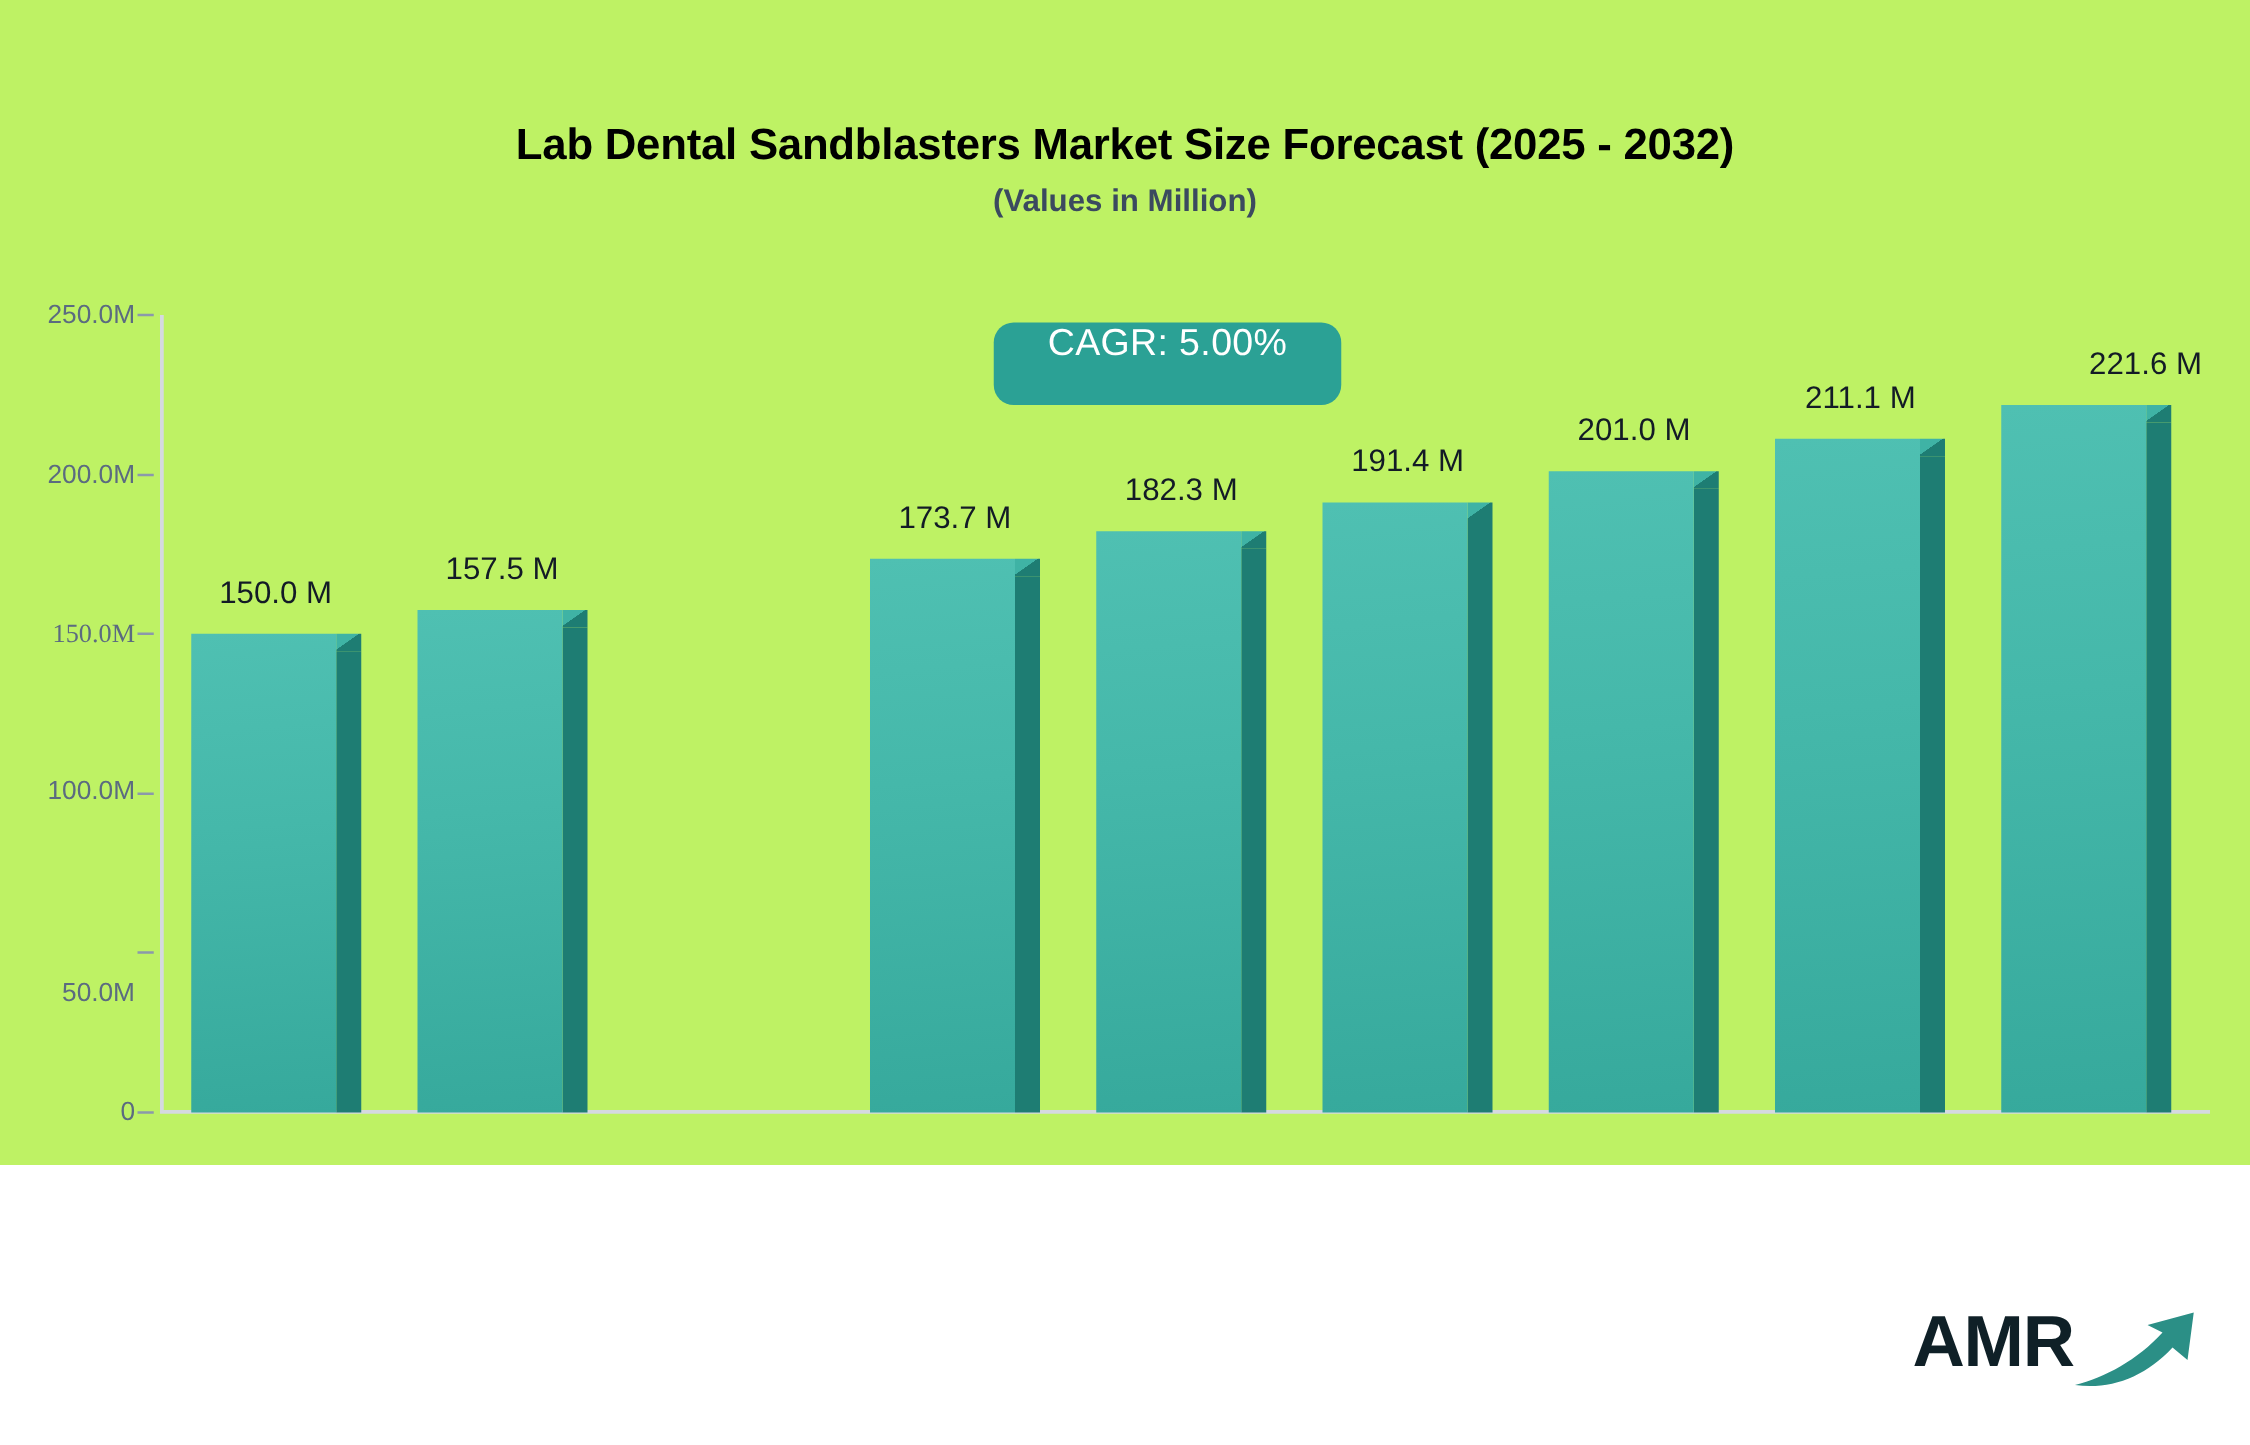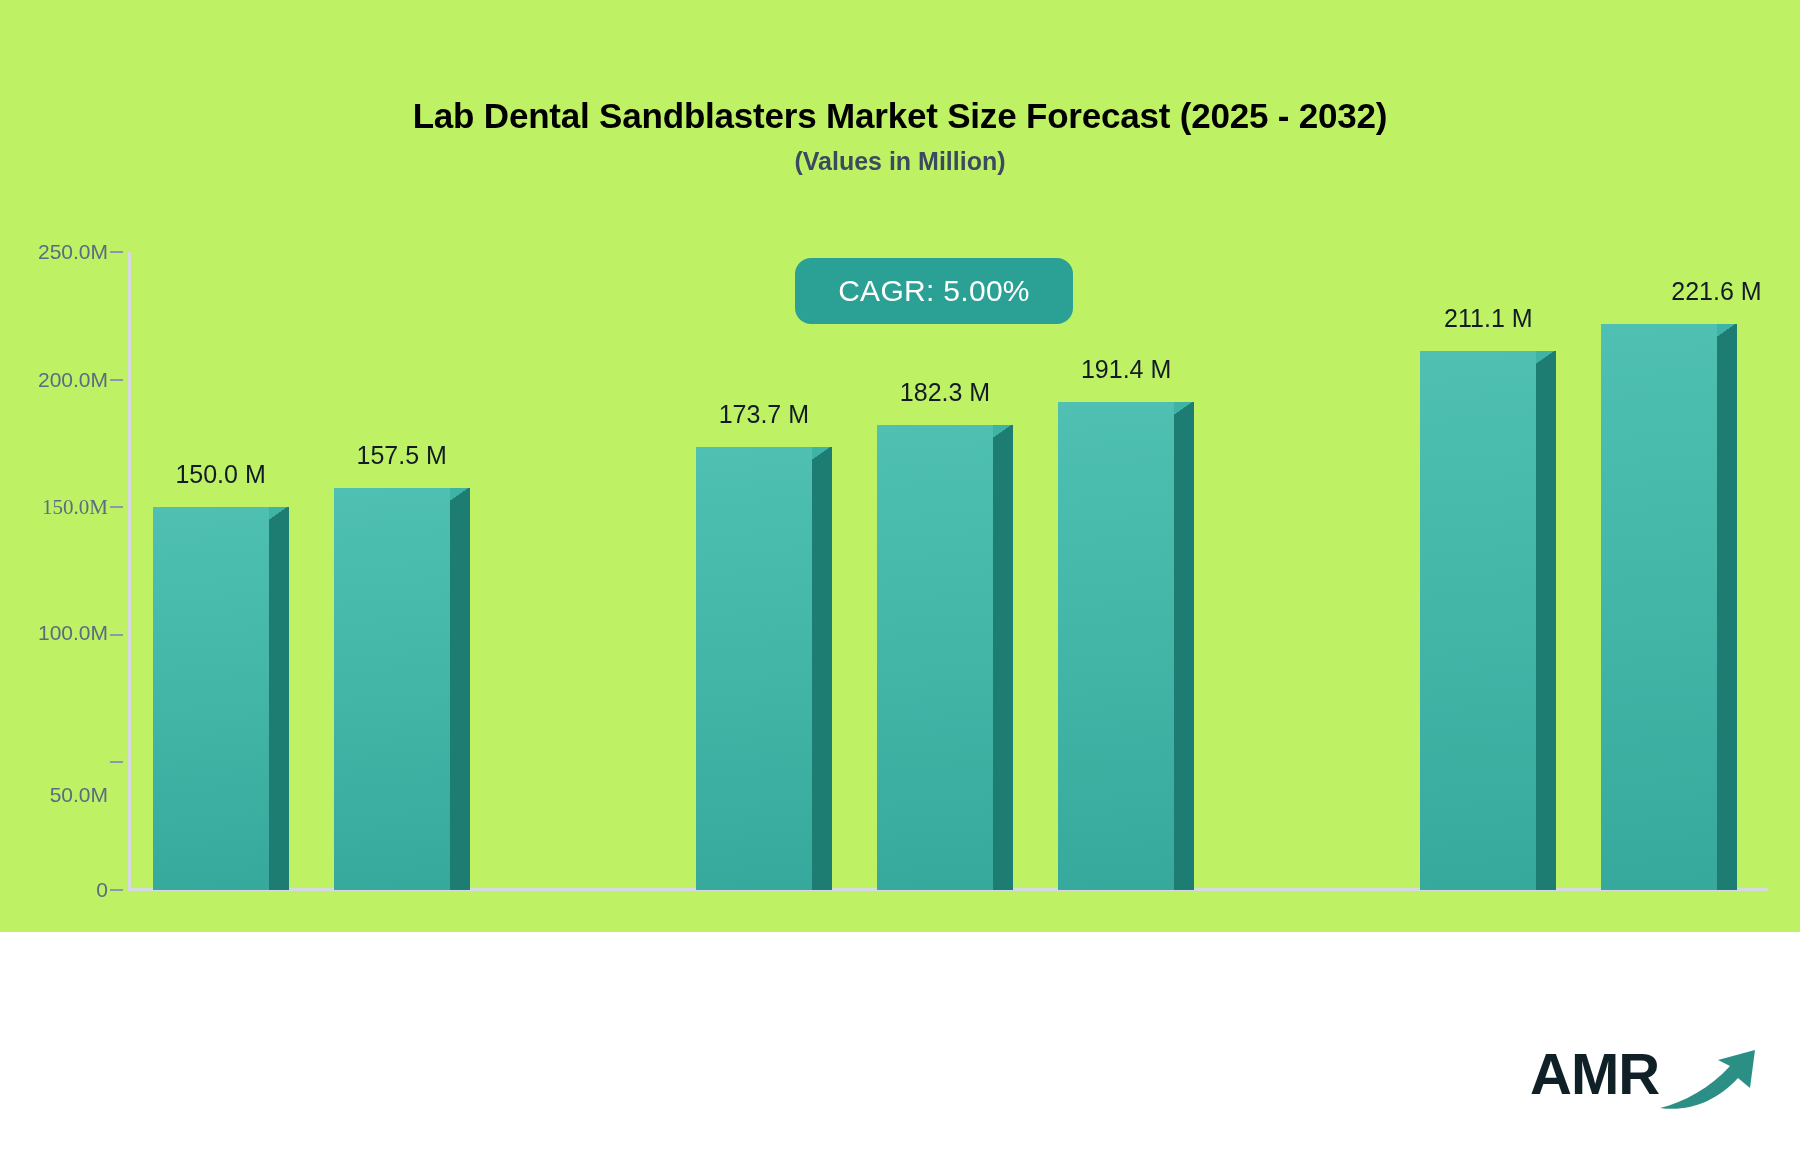--- a/index.html
+++ b/index.html
@@ -50,21 +50,21 @@
   
   #cagr-badge {
     position: absolute;
     left: 795px;
     top: 258px;
     width: 278px;
     height: 66px;
     border-radius: 16px;
     background: #2ba195;
     display: flex;
-    align-items: center;
+    align-items: flex-start;
     justify-content: center;
   }
   #cagr-badge span {
     color: #ffffff;
     font-size: 30px;
     font-weight: normal;
     letter-spacing: 0.3px;
     white-space: nowrap;
   }
 
@@ -240,20 +240,26 @@
         <div class="bar-top" style="left: 116px; bottom: 451.23px; background: linear-gradient(to right bottom, rgb(63, 179, 165) 0%, rgb(63, 179, 165) 45%, rgb(30, 125, 115) 46%, rgb(30, 125, 115) 100%);"></div>
         <div class="bar-front" style="height: 465.23px;"></div>
         <div class="bar-value-label" style="bottom: 483.23px; left: 68px;">182.3 M</div>
       </div>
       <div class="bar-group" style="left: 928.111px; width: 116px; height: 638px;">
         <div class="bar-side" style="left: 116px; height: 474.453px;"></div>
         <div class="bar-top" style="left: 116px; bottom: 474.453px; background: linear-gradient(to right bottom, rgb(63, 179, 165) 0%, rgb(63, 179, 165) 45%, rgb(30, 125, 115) 46%, rgb(30, 125, 115) 100%);"></div>
         <div class="bar-front" style="height: 488.453px;"></div>
         <div class="bar-value-label" style="bottom: 506.453px; left: 68px;">191.4 M</div>
       </div>
+      <div class="bar-group" style="left: 1109.22px; width: 116px; height: 638px;">
+        <div class="bar-side" style="left: 116px; height: 498.952px;"></div>
+        <div class="bar-top" style="left: 116px; bottom: 498.952px; background: linear-gradient(to right bottom, rgb(63, 179, 165) 0%, rgb(63, 179, 165) 45%, rgb(30, 125, 115) 46%, rgb(30, 125, 115) 100%);"></div>
+        <div class="bar-front" style="height: 512.952px;"></div>
+        <div class="bar-value-label" style="bottom: 530.952px; left: 68px;">201.0 M</div>
+      </div>
       <div class="bar-group" style="left: 1290.33px; width: 116px; height: 638px;">
         <div class="bar-side" style="left: 116px; height: 524.727px;"></div>
         <div class="bar-top" style="left: 116px; bottom: 524.727px; background: linear-gradient(to right bottom, rgb(63, 179, 165) 0%, rgb(63, 179, 165) 45%, rgb(30, 125, 115) 46%, rgb(30, 125, 115) 100%);"></div>
         <div class="bar-front" style="height: 538.727px;"></div>
         <div class="bar-value-label" style="bottom: 556.727px; left: 68px;">211.1 M</div>
       </div>
       <div class="bar-group" style="left: 1471.44px; width: 116px; height: 638px;">
         <div class="bar-side" style="left: 116px; height: 551.523px;"></div>
         <div class="bar-top" style="left: 116px; bottom: 551.523px; background: linear-gradient(to right bottom, rgb(63, 179, 165) 0%, rgb(63, 179, 165) 45%, rgb(30, 125, 115) 46%, rgb(30, 125, 115) 100%);"></div>
         <div class="bar-front" style="height: 565.523px;"></div>

